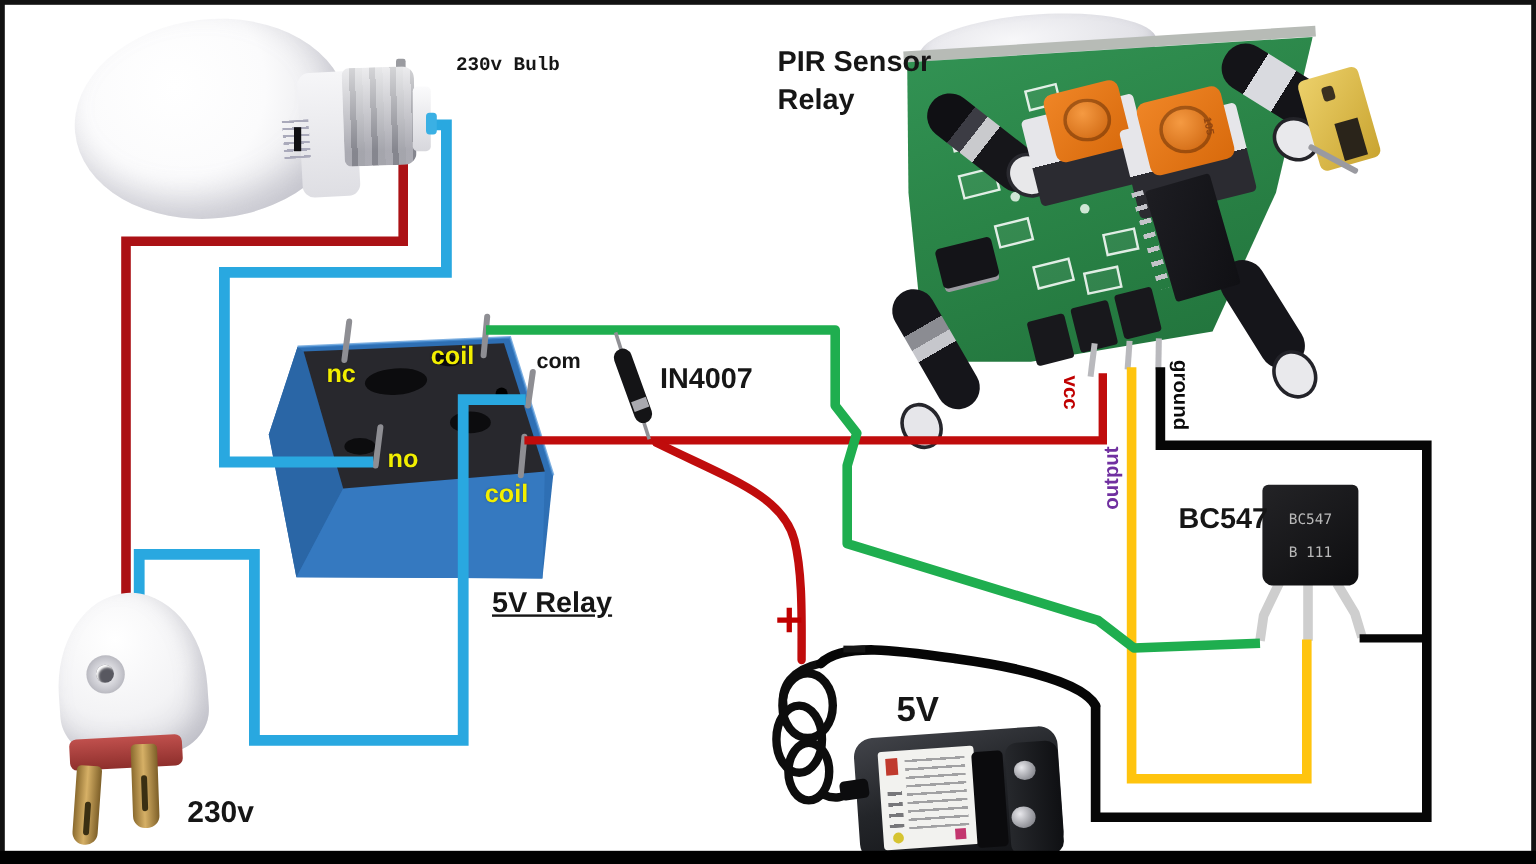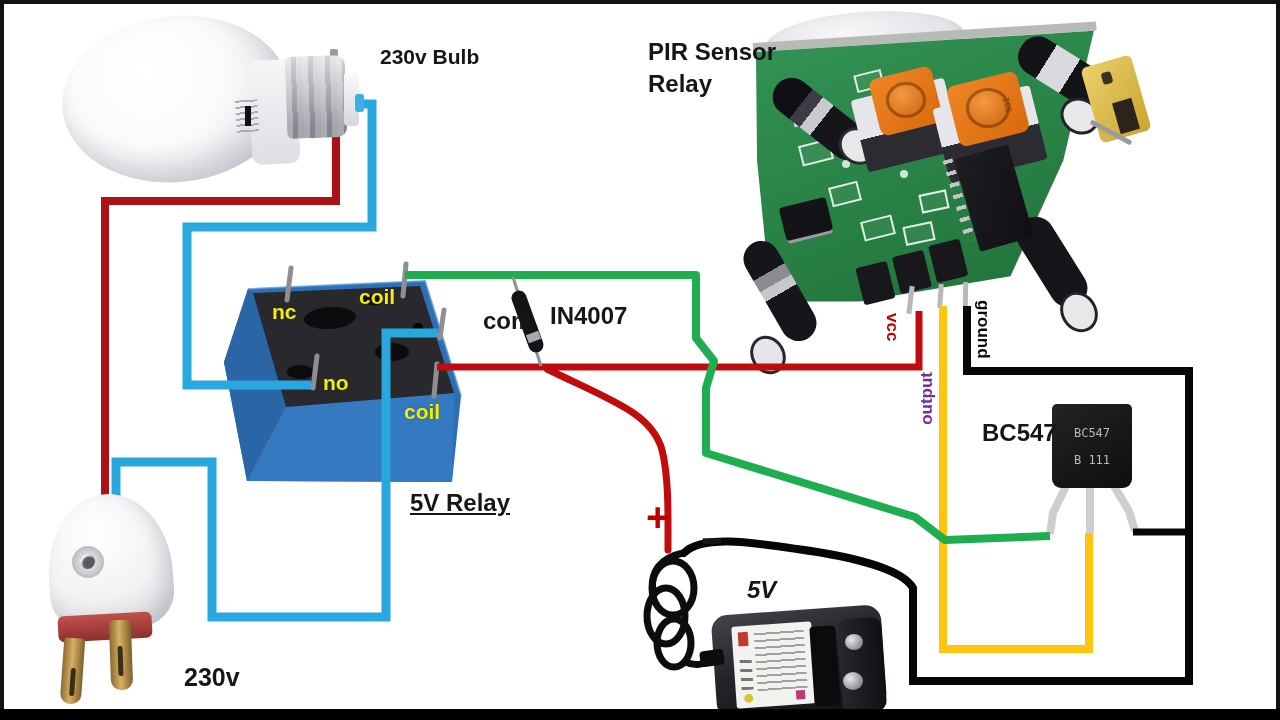--- a/index.html
+++ b/index.html
@@ -198,37 +198,37 @@
     <div class="abs" style="left:700px;top:650px;width:24px;height:16px;border-radius:4px;background:#0c0c0e;transform:rotate(-8deg);"></div>
   </div>
 
   <div class="abs" style="left:1052px;top:404px;width:80px;height:84px;border-radius:5px 5px 9px 9px;
               background:linear-gradient(145deg,#232326,#0e0e10);display:flex;flex-direction:column;
               align-items:center;justify-content:center;gap:13px;">
     <span style="color:#b9b9b9;font-family:'DejaVu Sans Mono',monospace;font-size:12px;">BC547</span>
     <span style="color:#b9b9b9;font-family:'DejaVu Sans Mono',monospace;font-size:12px;">B 111</span>
   </div>
 
-  <div class="lbl" style="left:380px;top:46px;font-size:21px;">230v Bulb</div>
+  <div class="lbl" style="left:380px;top:46px;font-size:16px;font-family:Liberation Mono, monospace;">230v Bulb</div>
   <div class="lbl" style="left:648px;top:40px;font-size:24px;">PIR Sensor</div>
   <div class="lbl" style="left:648px;top:72px;font-size:24px;">Relay</div>
   <div class="lbl ylbl" style="left:272px;top:301px;font-size:21px;">nc</div>
   <div class="lbl ylbl" style="left:359px;top:286px;font-size:21px;">coil</div>
-  <div class="lbl" style="left:447px;top:309px;font-size:24px;margin-left:36px;">com</div>
+  <div class="lbl" style="left:447px;top:292px;font-size:18px;">com</div>
   <div class="lbl ylbl" style="left:323px;top:372px;font-size:21px;">no</div>
   <div class="lbl ylbl" style="left:404px;top:401px;font-size:21px;">coil</div>
   <div class="lbl" style="left:550px;top:304px;font-size:24px;">IN4007</div>
   <div class="lbl" style="left:410px;top:491px;font-size:24px;text-decoration:underline;">5V Relay</div>
-  <div class="lbl" style="left:156px;top:665px;font-size:25px;margin-left:28px;">230v</div>
+  <div class="lbl" style="left:156px;top:665px;font-size:25px;">230v</div>
   <div class="vtext abs" style="left:884px;top:313px;font-size:17px;color:#c00000;">vcc</div>
   <div class="vtext abs" style="left:918px;top:372px;font-size:17px;color:#7030a0;transform:rotate(180deg);">output</div>
   <div class="vtext abs" style="left:975px;top:300px;font-size:17px;color:#0a0a0a;">ground</div>
   <div class="lbl" style="left:982px;top:421px;font-size:24px;">BC547</div>
   <div class="lbl" style="left:646px;top:497px;font-size:40px;color:#c00000;">+</div>
   <div class="lbl" style="left:700px;top:514px;font-size:48px;transform:scaleX(1.5);transform-origin:left;">-</div>
-  <div class="lbl" style="left:747px;top:578px;font-size:24px;font-style:italic;">5V</div>
+  <div class="lbl" style="left:747px;top:578px;font-size:29px;">5V</div>
 
   <div class="abs" style="left:0;top:0;width:1280px;height:4px;background:#121212;"></div>
   <div class="abs" style="left:0;top:0;width:4px;height:712px;background:#121212;"></div>
   <div class="abs" style="left:1276px;top:0;width:4px;height:712px;background:#121212;"></div>
   <div class="abs" style="left:0;top:709px;width:1280px;height:11px;background:#000;"></div>
 
 </div>
 
 </body></html>

